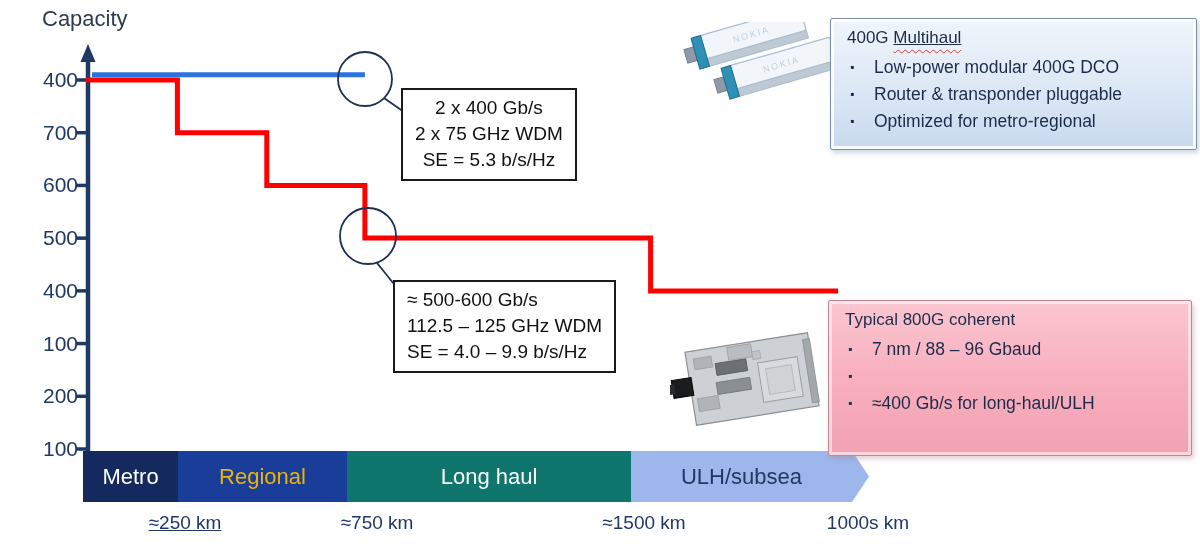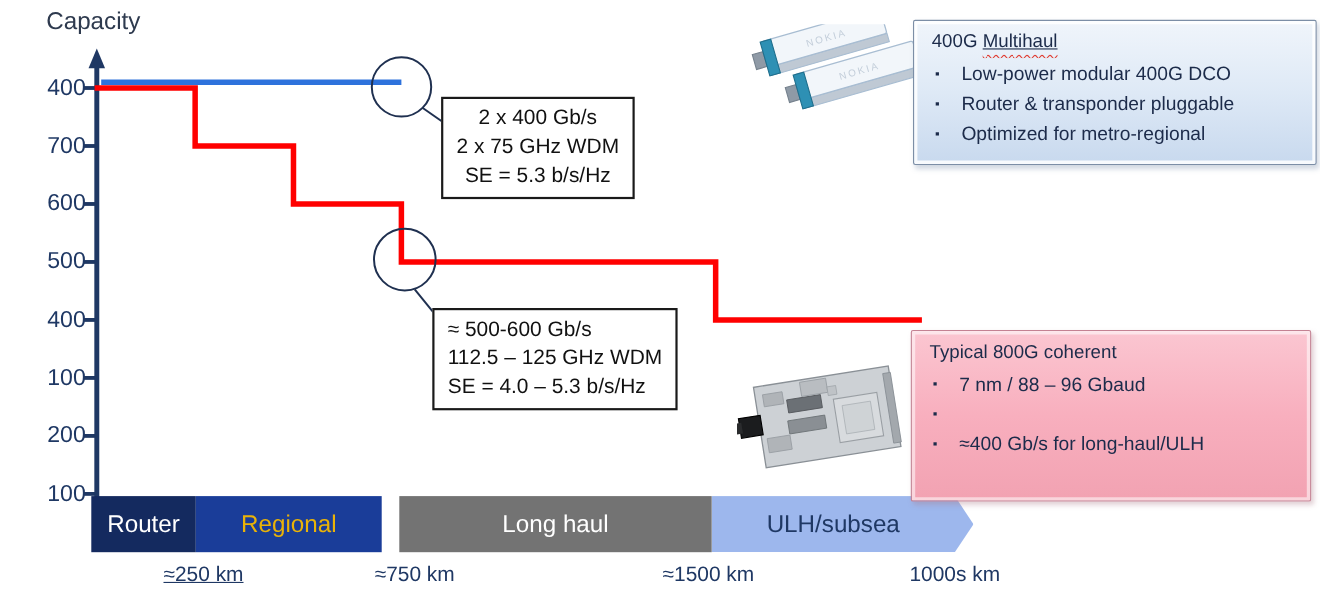--- a/index.html
+++ b/index.html
@@ -71,43 +71,43 @@
       </g>
 
     <circle cx="365" cy="79" r="27" fill="none" stroke="#1F3050" stroke-width="1.8"></circle>
     <line x1="384" y1="98" x2="427" y2="128" stroke="#1F3050" stroke-width="1.8"></line>
     <circle cx="368" cy="236" r="28" fill="none" stroke="#1F3050" stroke-width="1.8"></circle>
     <line x1="377" y1="263" x2="394" y2="284" stroke="#1F3050" stroke-width="1.8"></line>
   </svg>
 
   <div id="bands">
       <div class="band" style="width: 95px; background: rgb(20, 42, 95); color: rgb(255, 255, 255);">
-        <span>Router</span>
+        <span>Metro</span>
       </div>
       <div class="band" style="width: 169px; background: rgb(26, 61, 153); color: #eab308;">
         <span>Regional</span>
       </div>
-      <div class="band" style="width: 284px; background: #737373; color: rgb(255, 255, 255); margin-left: 16px;">
+      <div class="band" style="width: 284px; background: #0f766e; color: rgb(255, 255, 255);">
         <span>Long haul</span>
       </div>
       <div class="band arrow" style="width: 238px; background: rgb(157, 183, 237); color: rgb(31, 56, 100);">
         <span>ULH/subsea</span>
       </div>
     </div>
 
   <div class="callout" style="left:401px;top:88px;text-align:center;">
     <div>2 x 400 Gb/s</div>
     <div>2 x 75 GHz WDM</div>
     <div>SE = 5.3 b/s/Hz</div>
   </div>
 
   <div class="callout" style="left:393px;top:280px;">
     <div>≈ 500-600 Gb/s</div>
     <div>112.5 – 125 GHz WDM</div>
-    <div>SE = 4.0 – 5.3 b/s/Hz</div>
+    <div>SE = 4.0 – 9.9 b/s/Hz</div>
   </div>
 
   <svg class="prod" style="left:662px;top:22px;" width="175" height="110" viewBox="0 0 175 110">
     <g transform="translate(30,16) rotate(-16)">
       <rect x="-11" y="9" width="10" height="14" fill="#8F9AA6" stroke="#76828E" stroke-width="1"></rect>
       <rect x="0" y="24" width="112" height="8" fill="#BFC9D4" stroke="#A8BDD2" stroke-width="1"></rect>
       <rect x="0" y="0" width="112" height="24" rx="2" fill="#F2F6FA" stroke="#A8BDD2" stroke-width="1.2"></rect>
       <rect x="-1" y="0" width="10" height="32" fill="#2E90B4" stroke="#1F6E8C" stroke-width="1"></rect>
       <text x="58" y="16" font-size="9" fill="#C3CEDA" letter-spacing="2" text-anchor="middle">NOKIA</text>
     </g>

